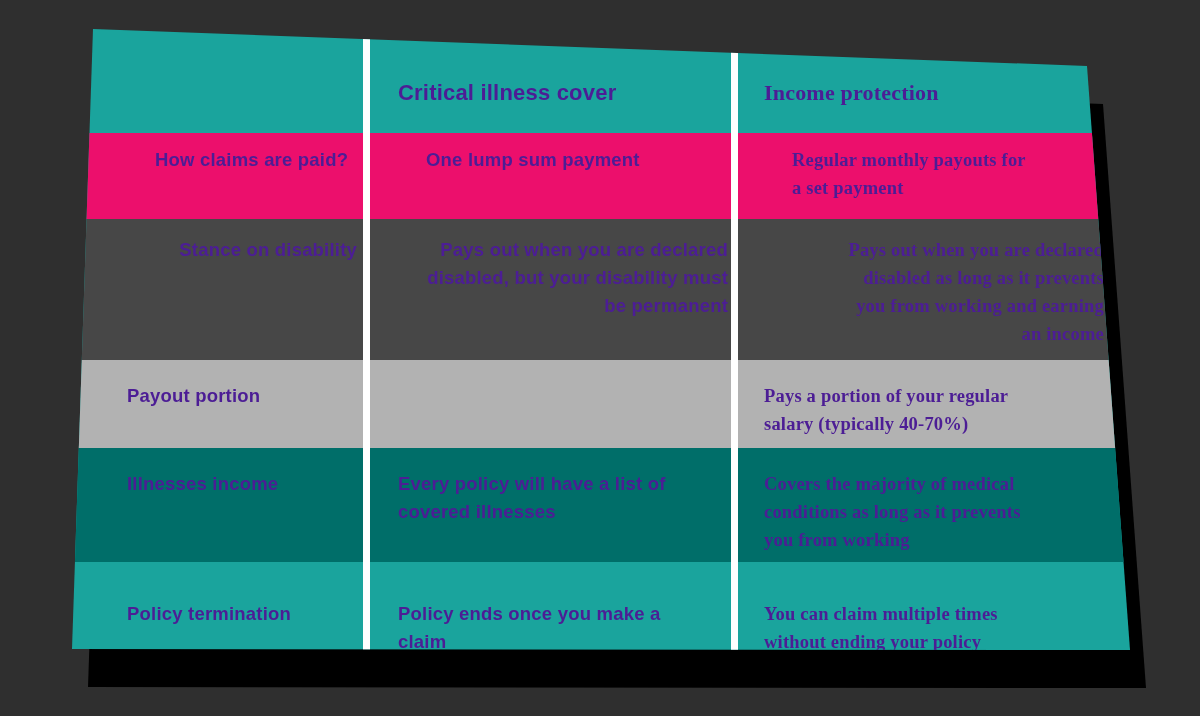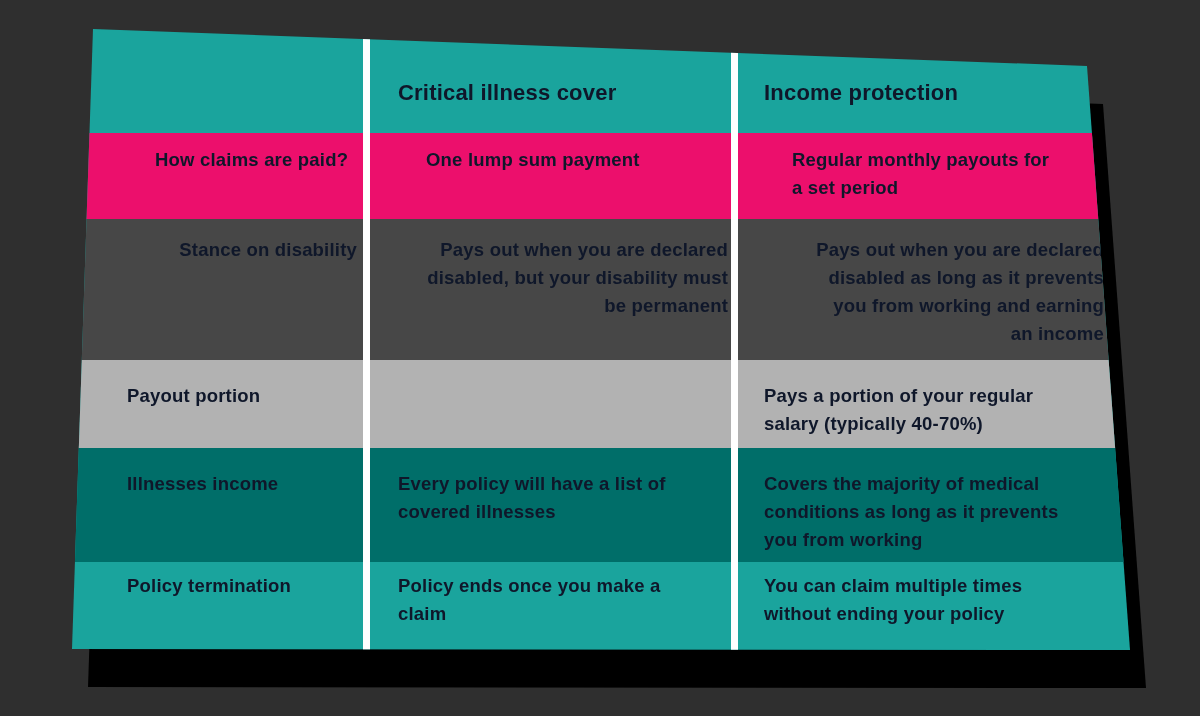--- a/index.html
+++ b/index.html
@@ -30,37 +30,37 @@
   .b4{top:448px;height:114px;}
 
   
   .divider{position:absolute;top:0;height:100%;width:7px;}
   .d1{left:363px;}
   .d2{left:731px;}
 
   
   .cell{
     position:absolute;
-    color:#0f172a;
+    color:#4c1d95;
     font-weight:700;
     font-size:18.5px;
     line-height:28px;
     letter-spacing:0.2px;
     white-space:pre-line;
   }
   .head{font-size:22px;line-height:26px;}
   .c1{left:127px;width:230px;}
   .c2{left:398px;width:330px;}
-  .c3{left:764px;width:340px;}
+  .c3{left:764px;width:340px;font-family:Liberation Serif, serif;}
   .rt0{top:80px;}
   .rt1{top:146px;margin-left:28px;}
   .rt2{top:236px;text-align:right;}
   .rt3{top:382px;}
   .rt4{top:470px;}
-  .rt5{top:572px;}
+  .rt5{top:600px;}
 </style>
 </head>
 <body>
 
 <div class="stage">
 
   <div class="shadow" style="background: rgb(0, 0, 0);"></div>
 
   <div class="card" style="background: rgb(26, 164, 157);">
 
@@ -71,21 +71,21 @@
 
     <div class="divider d1" style="background: rgb(255, 255, 255);"></div>
     <div class="divider d2" style="background: rgb(255, 255, 255);"></div>
 
     <div class="cell head c2 rt0">Critical illness cover</div>
     <div class="cell head c3 rt0">Income protection</div>
 
     <div class="cell c1 rt1">How claims are paid?</div>
     <div class="cell c2 rt1">One lump sum payment</div>
     <div class="cell c3 rt1">Regular monthly payouts for
-a set period</div>
+a set payment</div>
 
     <div class="cell c1 rt2">Stance on disability</div>
     <div class="cell c2 rt2">Pays out when you are declared
 disabled, but your disability must
 be permanent</div>
     <div class="cell c3 rt2">Pays out when you are declared
 disabled as long as it prevents
 you from working and earning
 an income</div>
 

